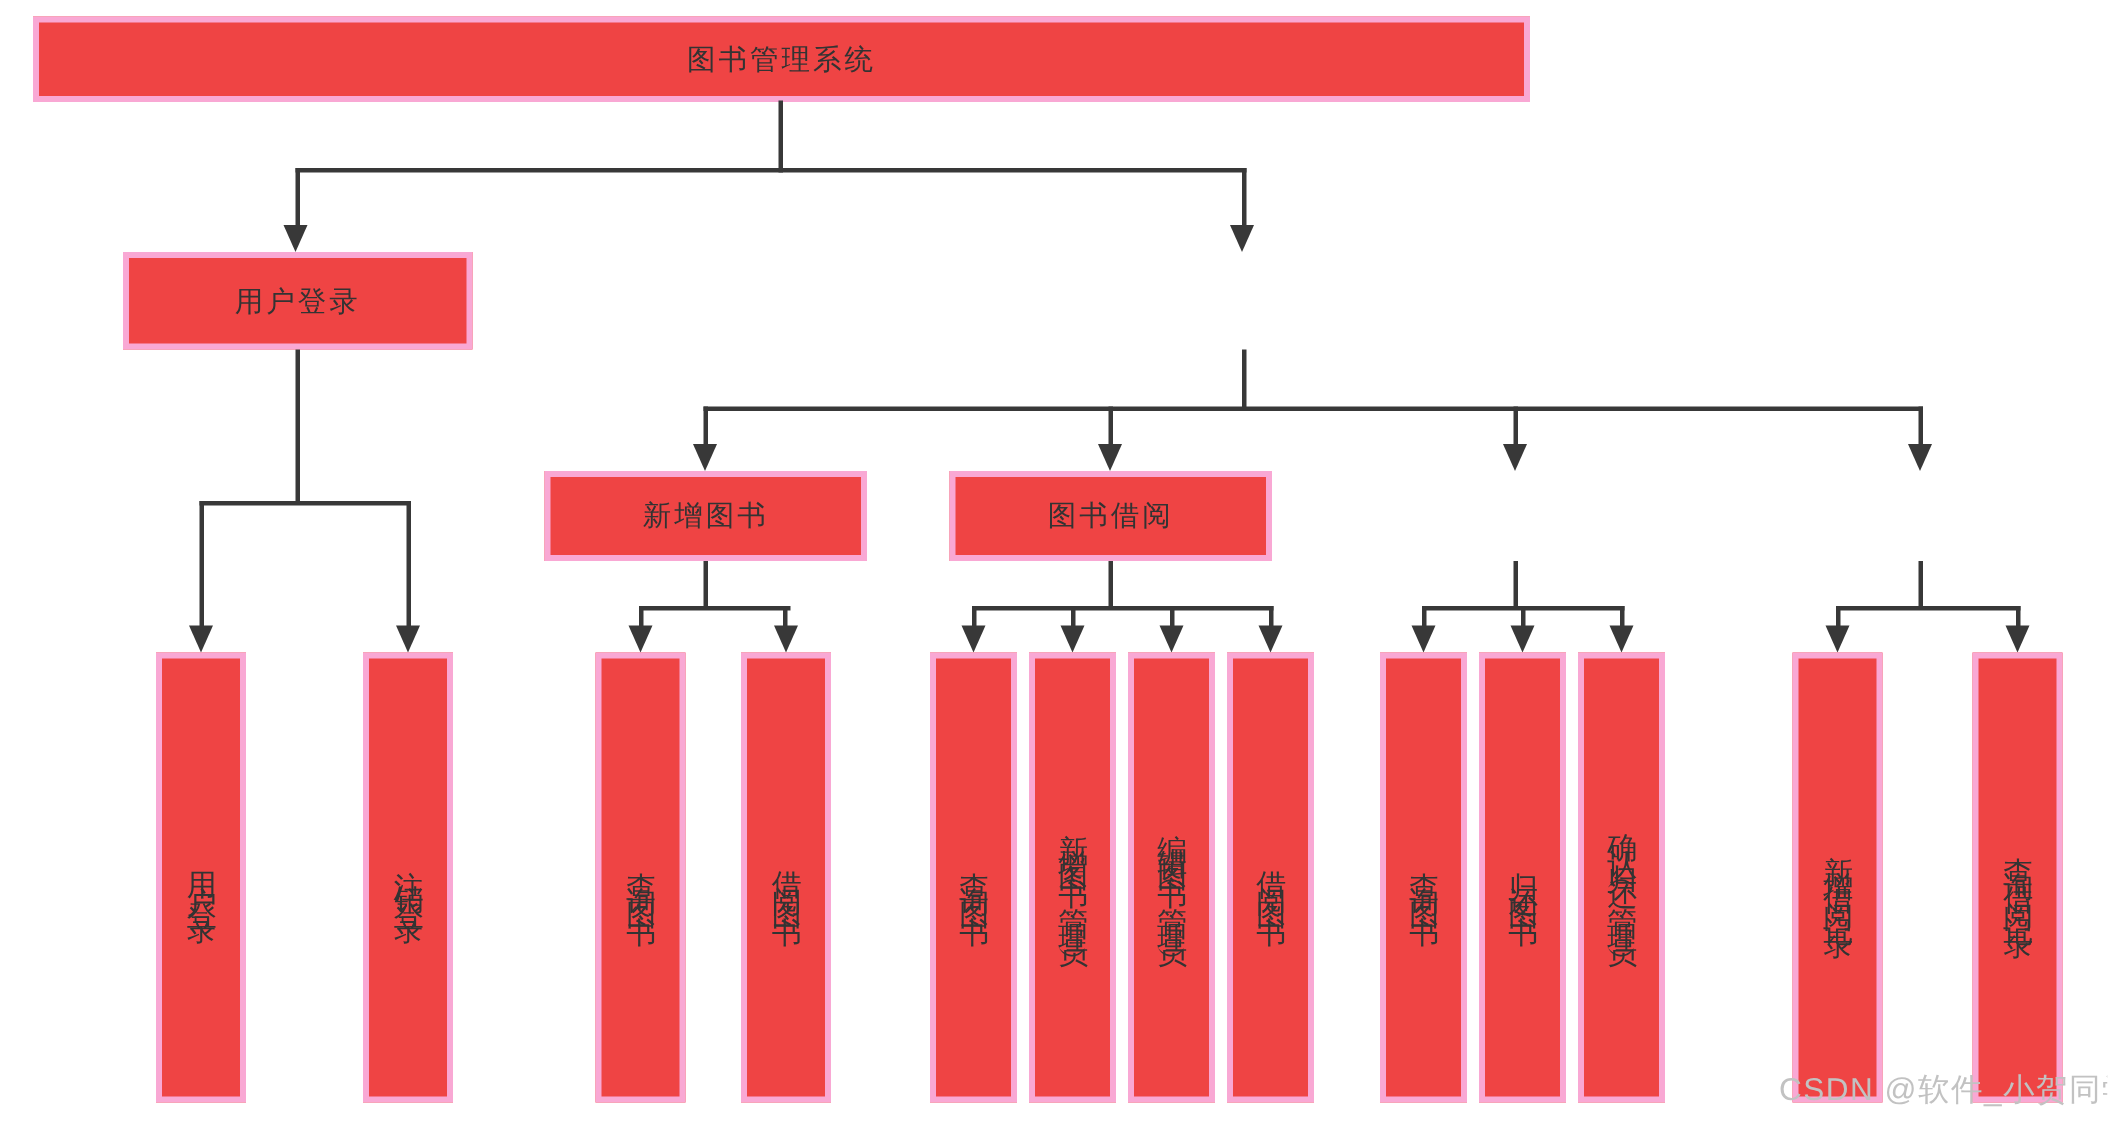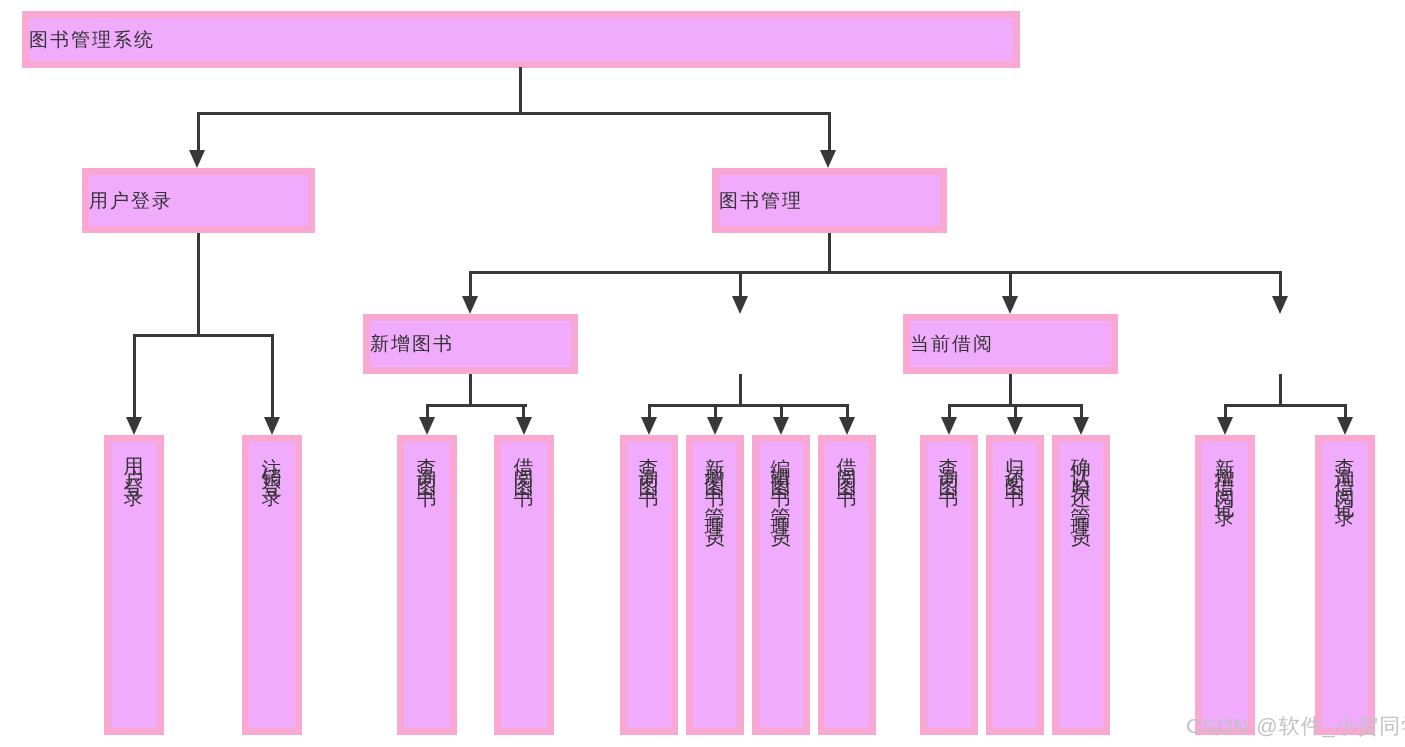--- a/index.html
+++ b/index.html
@@ -1,19 +1,19 @@
 <!DOCTYPE html>
 <html><head>
 <meta charset="utf-8">
 <style>
   html,body{margin:0;padding:0;background:#fff;}
   .canvas{position:relative;width:1405px;height:747px;background:#ffffff;
           font-family:"Liberation Sans",sans-serif;color:#333333;overflow:hidden;}
-  .box{position:absolute;border:7px solid #f9a8d4;background:#f0abfc;box-sizing:border-box;
-       display:flex;align-items:center;}
+  .box{position:absolute;border:4px solid #f9a8d4;background:#ef4444;box-sizing:border-box;
+       display:flex;align-items:center;justify-content:center;}
   .hbox{font-size:19px;letter-spacing:2px;}
   .vbox{writing-mode:vertical-rl;text-orientation:mixed;font-size:20px;
         letter-spacing:10px;line-height:1.2;}
   .line{position:absolute;background:#383838;}
   .arrow{position:absolute;width:0;height:0;border-left:8px solid transparent;
          border-right:8px solid transparent;border-top:18px solid #383838;}
   .watermark{position:absolute;left:1186px;top:712px;font-size:21px;color:#c2c2c2;
              letter-spacing:1px;z-index:5;white-space:nowrap;}
 </style>
 </head>
@@ -28,23 +28,20 @@
   <div class="line" style="left:519px;top:67px;width:3px;height:48px;"></div>
   <div class="line" style="left:197px;top:112px;width:634px;height:3px;"></div>
   <div class="line" style="left:197px;top:112px;width:3px;height:40px;"></div>
   <div class="arrow" style="left:189px;top:150px;"></div>
   <div class="line" style="left:828px;top:112px;width:3px;height:40px;"></div>
   <div class="arrow" style="left:820px;top:150px;"></div>
 
   <div class="box hbox" style="left:82px;top:168px;width:233px;height:65px;">
     <span>用户登录</span>
   </div>
-  <div class="box hbox" style="left:712px;top:168px;width:235px;height:65px;">
-    <span>图书管理</span>
-  </div>
 
   <div class="line" style="left:197px;top:233px;width:3px;height:103px;"></div>
   <div class="line" style="left:133px;top:334px;width:141px;height:3px;"></div>
   <div class="line" style="left:133px;top:334px;width:3px;height:85px;"></div>
   <div class="arrow" style="left:126px;top:417px;"></div>
   <div class="line" style="left:271px;top:334px;width:3px;height:85px;"></div>
   <div class="arrow" style="left:264px;top:417px;"></div>
 
   <div class="line" style="left:828px;top:233px;width:3px;height:40px;"></div>
   <div class="line" style="left:469px;top:271px;width:813px;height:3px;"></div>
@@ -53,22 +50,22 @@
   <div class="line" style="left:739px;top:271px;width:3px;height:27px;"></div>
   <div class="arrow" style="left:732px;top:296px;"></div>
   <div class="line" style="left:1009px;top:271px;width:3px;height:27px;"></div>
   <div class="arrow" style="left:1002px;top:296px;"></div>
   <div class="line" style="left:1279px;top:271px;width:3px;height:27px;"></div>
   <div class="arrow" style="left:1272px;top:296px;"></div>
 
   <div class="box hbox" style="left:363px;top:314px;width:215px;height:60px;">
     <span>新增图书</span>
   </div>
-  <div class="box hbox" style="left:903px;top:314px;width:215px;height:60px;">
-    <span>当前借阅</span>
+  <div class="box hbox" style="left:633px;top:314px;width:215px;height:60px;">
+    <span>图书借阅</span>
   </div>
 
   <div class="line" style="left:469px;top:374px;width:3px;height:32px;"></div>
   <div class="line" style="left:426px;top:404px;width:101px;height:3px;"></div>
   <div class="line" style="left:426px;top:404px;width:3px;height:15px;"></div>
   <div class="arrow" style="left:419px;top:417px;"></div>
   <div class="line" style="left:522px;top:404px;width:3px;height:15px;"></div>
   <div class="arrow" style="left:516px;top:417px;"></div>
 
   <div class="line" style="left:739px;top:374px;width:3px;height:32px;"></div>

